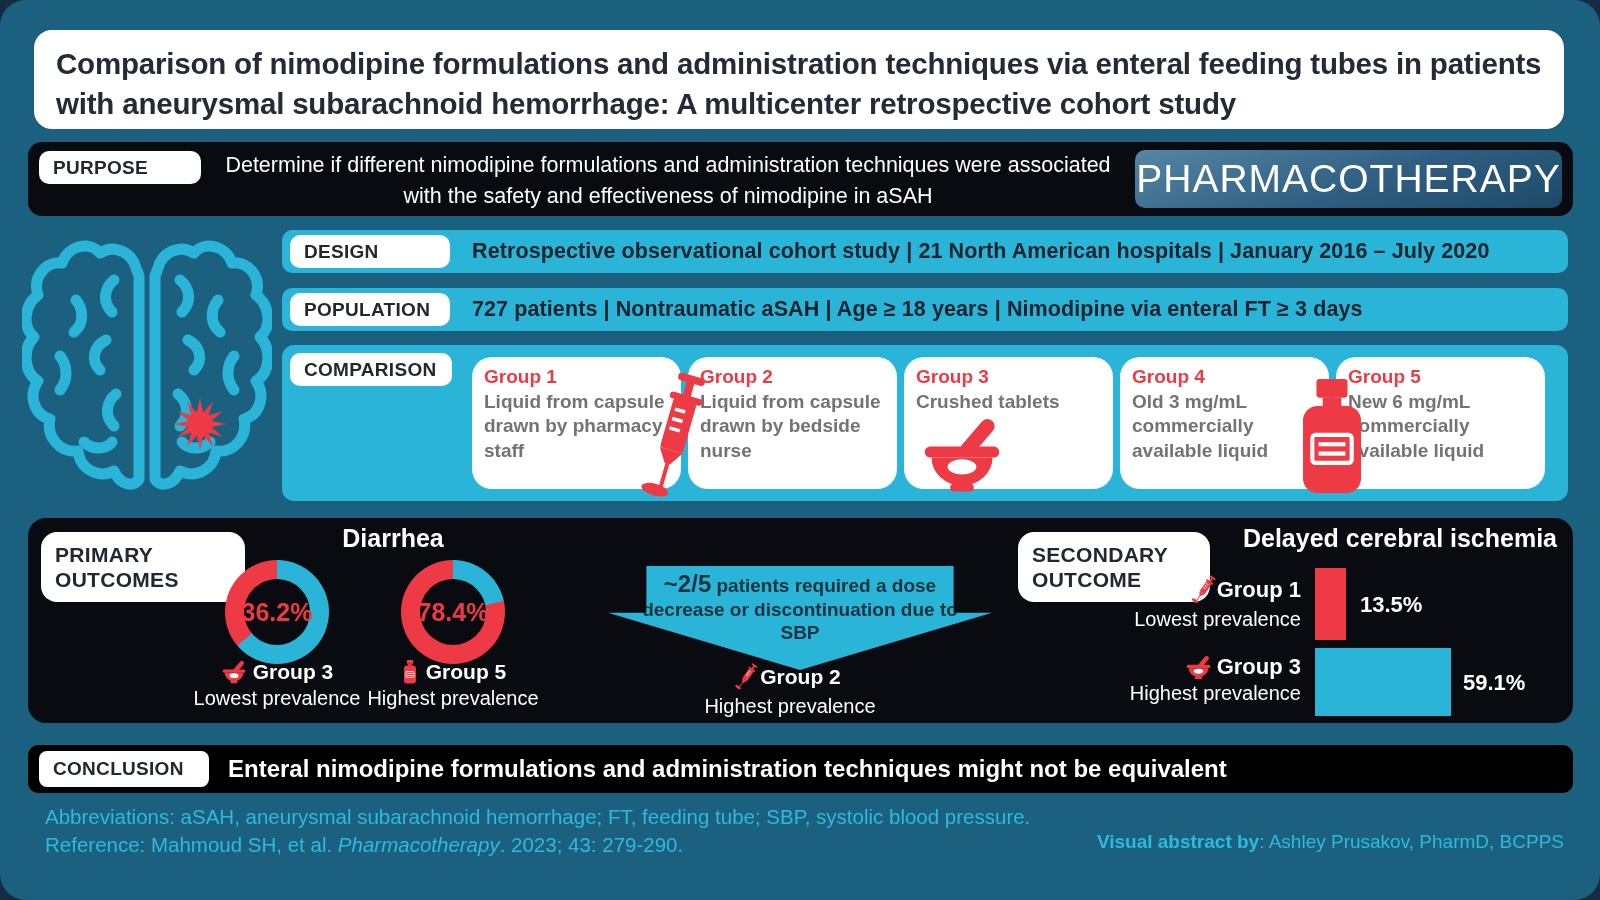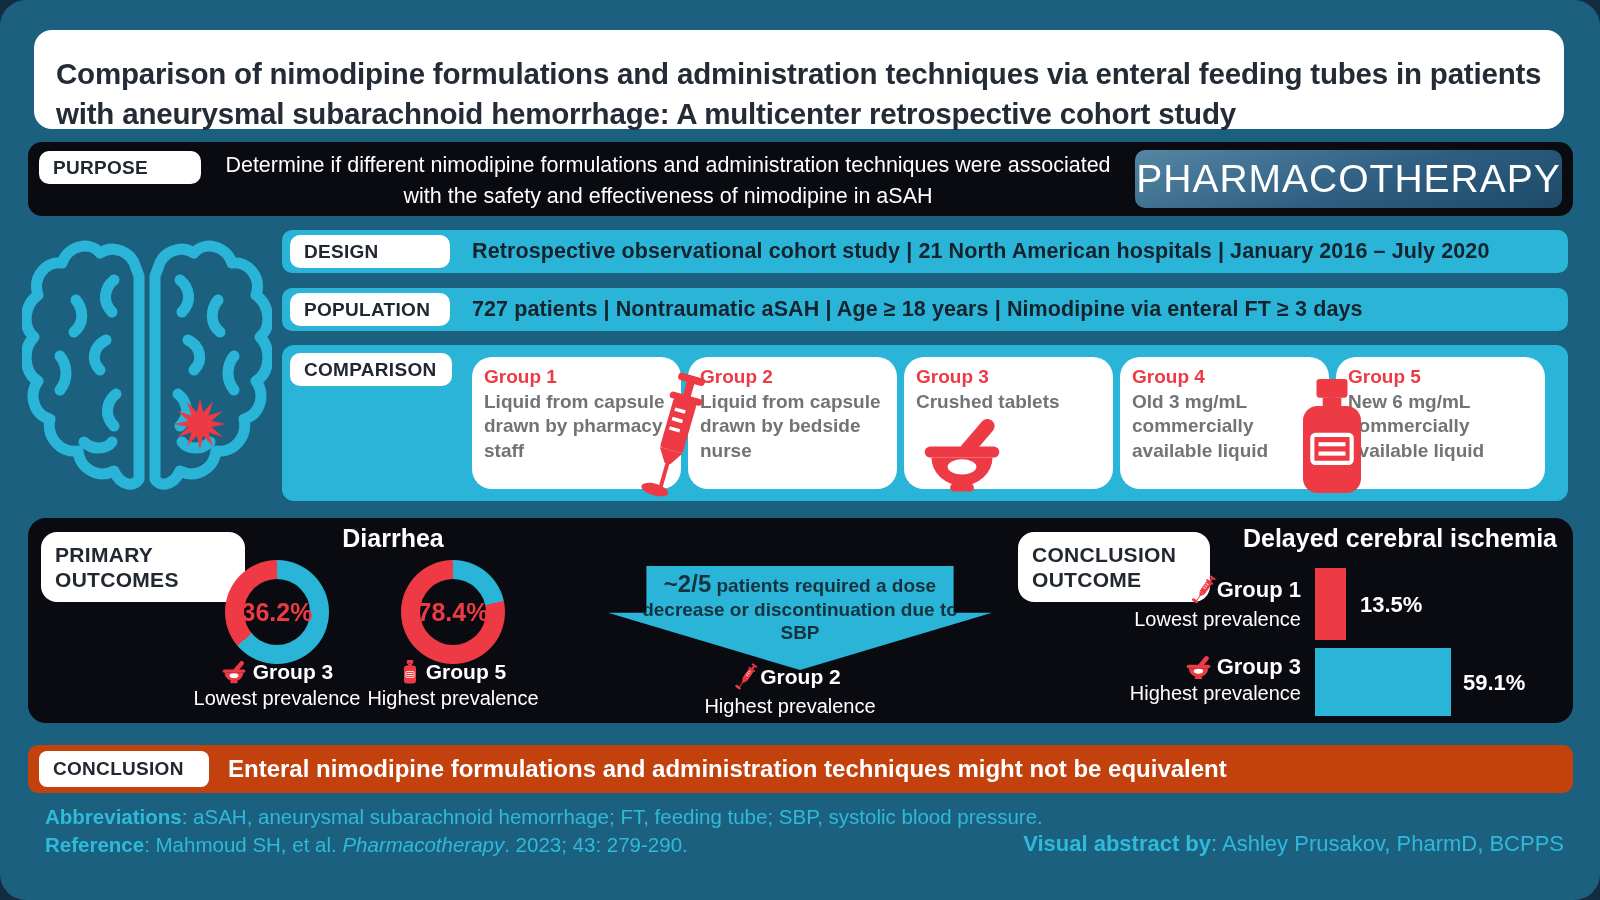--- a/index.html
+++ b/index.html
@@ -5,21 +5,21 @@
   html,body{margin:0;padding:0;background:#132c41;font-family:"Liberation Sans",sans-serif;}
   #canvas{position:relative;width:1600px;height:900px;background:#1b617f;border-radius:26px;overflow:hidden;margin:0 auto;}
 
   
   .pill{position:absolute;background:#ffffff;border-radius:10px;color:#222831;font-weight:bold;
         display:flex;align-items:center;padding:0 14px;box-sizing:border-box;font-size:19px;letter-spacing:.3px;}
   .pill.two-line{border-radius:16px;line-height:1.2;font-size:21px;}
 
   
   .title-box{position:absolute;left:34px;top:30px;width:1530px;height:99px;background:#ffffff;
-             border-radius:18px;box-sizing:border-box;padding:24px 22px;}
+             border-radius:18px;box-sizing:border-box;padding:14px 22px;}
   .title-box .t{font-size:29.5px;font-weight:bold;color:#232b36;line-height:1.36;letter-spacing:-0.2px;}
 
   
   .purpose-panel{position:absolute;left:28px;top:142px;width:1545px;height:74px;background:#0a0b10;border-radius:14px;}
   .purpose-panel .pill{left:11px;top:9px;width:162px;height:33px;}
   .purpose-text{position:absolute;left:195px;top:8px;width:890px;height:58px;color:#ffffff;font-weight:normal;
                 font-size:21.5px;line-height:1.42;text-align:center;}
   .journal-logo{position:absolute;right:11px;top:8px;width:427px;height:58px;border-radius:10px;
                 background:linear-gradient(160deg,#5586a3 0%,#2f5e82 55%,#1d4a68 100%);
                 display:flex;align-items:center;justify-content:center;color:#ffffff;
@@ -59,29 +59,29 @@
   .arrow .atxt{width:330px;margin:4px auto 0;text-align:center;color:#15333f;font-weight:bold;
                font-size:19px;line-height:1.2;}
   .arrow .lead{font-size:24px;}
   .bar{position:absolute;left:1287px;}
   .bar-value{position:absolute;color:#ffffff;font-weight:bold;font-size:22px;}
   .bar-cap{position:absolute;right:272px;text-align:right;color:#ffffff;}
   .bar-cap .g{font-weight:bold;font-size:22px;display:flex;align-items:center;justify-content:flex-end;gap:5px;}
   .bar-cap .n{font-size:20px;margin-top:2px;}
 
   
-  .conclusion-bar{position:absolute;left:28px;top:745px;width:1545px;height:48px;background:#c2410c;border-radius:10px;}
+  .conclusion-bar{position:absolute;left:28px;top:745px;width:1545px;height:48px;background:#000000;border-radius:10px;}
   .conclusion-bar .pill{left:11px;top:6px;width:170px;height:36px;border-radius:8px;}
   .conclusion-bar .txt{position:absolute;left:200px;top:0;height:48px;display:flex;align-items:center;
                        color:#ffffff;font-weight:bold;font-size:24px;}
 
   
   .footer{position:absolute;left:45px;top:803px;color:#2fb9da;font-size:20.5px;line-height:1.36;}
-  .footer b{font-weight:bold;}
-  .credit{position:absolute;right:36px;top:831px;color:#2fb9da;font-size:22px;}
+  .footer b{font-weight:normal;}
+  .credit{position:absolute;right:36px;top:831px;color:#2fb9da;font-size:19px;}
 
   .brain-wrap{position:absolute;left:22px;top:236px;width:250px;height:268px;}
   svg.icon{display:inline-block;vertical-align:middle;color:#ee3a44;}
   .hidden-defs{position:absolute;width:0;height:0;overflow:hidden;}
 </style>
 </head>
 <body>
 
 <svg class="hidden-defs" aria-hidden="true">
   <defs>
@@ -226,21 +226,21 @@
     <div class="cap" style="left:647px;top:144px;width:230px;">
       <div class="g">
           <svg class="icon" style="transform:rotate(35deg);" width="15" height="30" viewBox="0 0 60 130">
             <use href="#sym-syringe"></use>
           </svg>
           <span>Group 2</span>
         </div>
       <div class="n">Highest prevalence</div>
     </div>
 
-    <div class="pill two-line secondary">CONCLUSION OUTCOME</div>
+    <div class="pill two-line secondary">SECONDARY OUTCOME</div>
     <div class="oheading" style="left:1172px;top:6px;width:400px;">Delayed cerebral ischemia</div>
 
     <div class="bar-cap" style="top:56px;">
       <div class="g">
           <svg class="icon" style="transform:rotate(35deg);" width="16" height="32" viewBox="0 0 60 130">
             <use href="#sym-syringe"></use>
           </svg>
           <span>Group 1</span>
         </div>
       <div class="n">Lowest prevalence</div>

